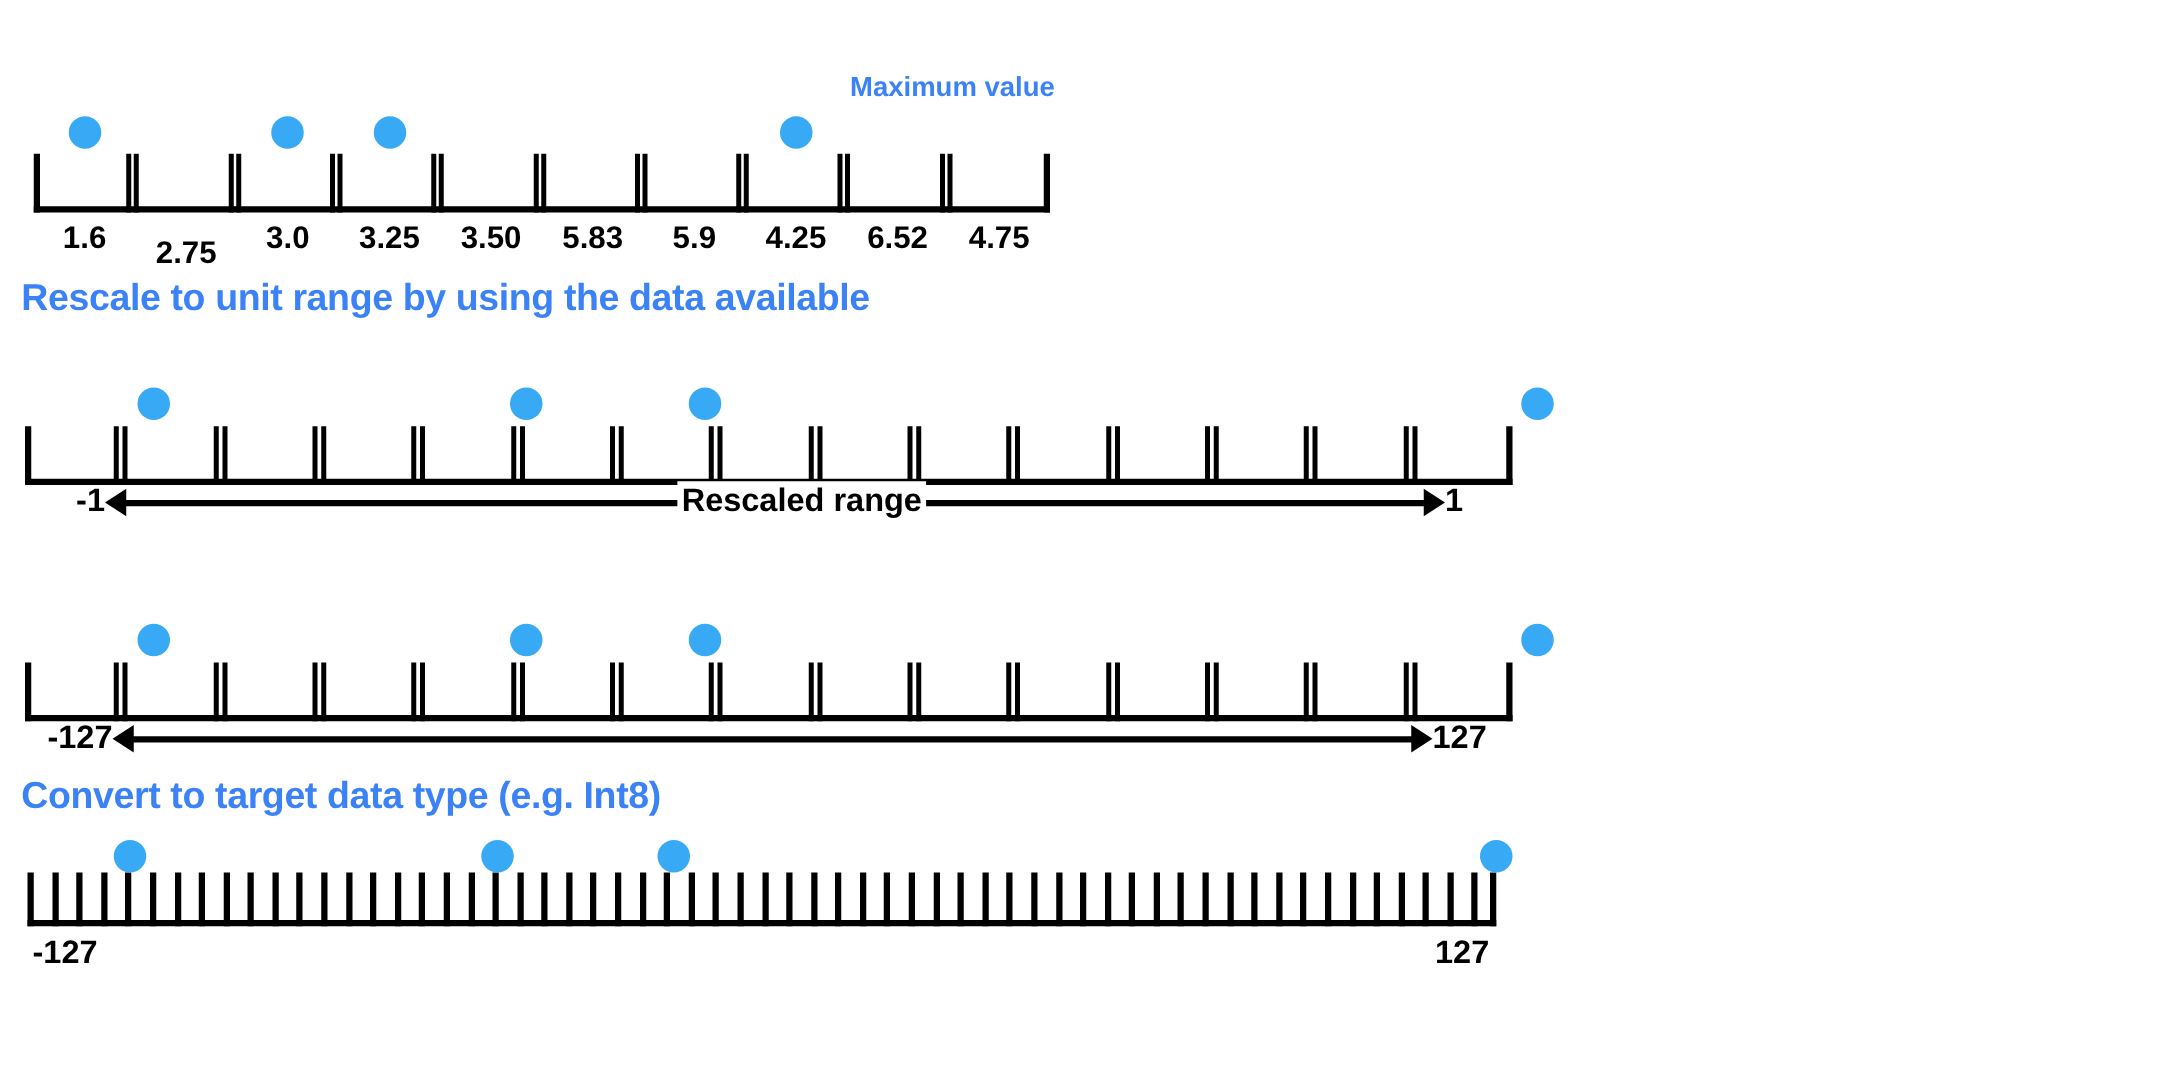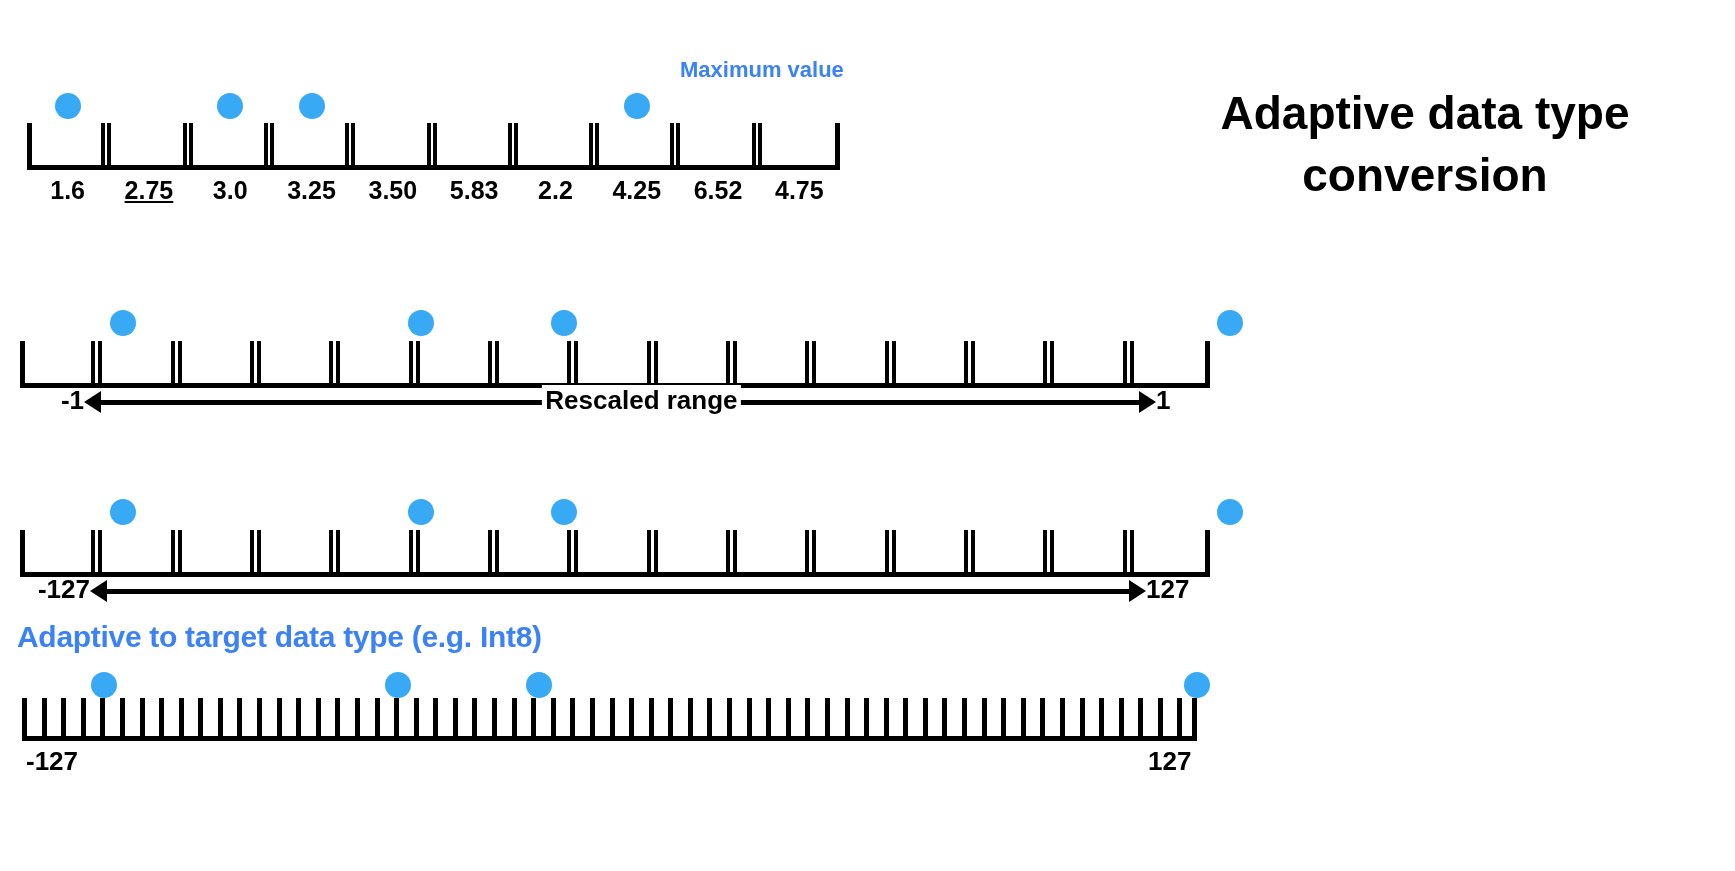--- a/index.html
+++ b/index.html
@@ -98,22 +98,20 @@
     position:absolute;
     color:#000000;font-weight:bold;font-size:26px;
     white-space:nowrap;line-height:1;
   }
 </style>
 </head>
 <body>
 
 <div class="canvas">
 
-  <div class="title" style="left:1155px;top:82px;width:540px;">Adaptive data type
-conversion</div>
 
 
   <div class="maxlabel" style="left:680px;top:59px;">Maximum value</div>
 
   <div class="axis" style="left:27px;top:118px;width:813px;height:52px;">
     <div class="baseline"></div>
   <div class="tick" style="left: 0px; height: 47px;"></div>
       <div class="tick" style="left: 74.3px; height: 47px; width: 4px;"></div>
       <div class="tick" style="left: 80.3px; height: 47px; width: 4px;"></div>
       <div class="tick" style="left: 155.6px; height: 47px; width: 4px;"></div>
@@ -128,20 +126,21 @@
       <div class="tick" style="left: 486.8px; height: 47px; width: 4px;"></div>
       <div class="tick" style="left: 562.1px; height: 47px; width: 4px;"></div>
       <div class="tick" style="left: 568.1px; height: 47px; width: 4px;"></div>
       <div class="tick" style="left: 643.4px; height: 47px; width: 4px;"></div>
       <div class="tick" style="left: 649.4px; height: 47px; width: 4px;"></div>
       <div class="tick" style="left: 724.7px; height: 47px; width: 4px;"></div>
       <div class="tick" style="left: 730.7px; height: 47px; width: 4px;"></div>
       <div class="tick" style="left: 808px; height: 47px;"></div>
     </div>
 
+  <div class="heading" style="left:17px;top:224px;">Rescale to unit range by using the data available</div>
 
   <div class="axis" style="left:20px;top:336px;width:1190px;height:52px;">
     <div class="baseline"></div>
   <div class="tick" style="left: 0px; height: 47px; width: 5px;"></div>
       <div class="tick" style="left: 71.3333px; height: 47px; width: 4px;"></div>
       <div class="tick" style="left: 78.3333px; height: 47px; width: 4px;"></div>
       <div class="tick" style="left: 150.667px; height: 47px; width: 4px;"></div>
       <div class="tick" style="left: 157.667px; height: 47px; width: 4px;"></div>
       <div class="tick" style="left: 230px; height: 47px; width: 4px;"></div>
       <div class="tick" style="left: 237px; height: 47px; width: 4px;"></div>
@@ -215,21 +214,21 @@
     </div>
 
   <div class="arrowrow" style="left:90px;top:574px;width:1056px;">
     <div class="endlabel left">-127</div>
     <div class="head left" style="left:0px;"></div>
     <div class="shaft" style="left:14px;right:14px;"></div>
     <div class="head right" style="right:0px;"></div>
     <div class="endlabel right">127</div>
   </div>
 
-  <div class="heading" style="left:17px;top:622px;">Adaptive to target data type (e.g. Int8)</div>
+  <div class="heading" style="left:17px;top:622px;">Convert to target data type (e.g. Int8)</div>
 
   <div class="axis" style="left:22px;top:693px;width:1175px;height:48px;">
     <div class="baseline"></div>
   <div class="tick" style="left: 0px; height: 43px; width: 5px;"></div>
       <div class="tick" style="left: 19.5833px; height: 43px; width: 5px;"></div>
       <div class="tick" style="left: 39.1667px; height: 43px; width: 5px;"></div>
       <div class="tick" style="left: 58.75px; height: 43px; width: 5px;"></div>
       <div class="tick" style="left: 78.3333px; height: 43px; width: 5px;"></div>
       <div class="tick" style="left: 97.9167px; height: 43px; width: 5px;"></div>
       <div class="tick" style="left: 117.5px; height: 43px; width: 5px;"></div>
@@ -286,26 +285,26 @@
       <div class="tick" style="left: 1116.25px; height: 43px; width: 5px;"></div>
       <div class="tick" style="left: 1135.83px; height: 43px; width: 5px;"></div>
       <div class="tick" style="left: 1155.42px; height: 43px; width: 5px;"></div>
       <div class="tick" style="left: 1170px; height: 43px; width: 5px;"></div>
     </div>
 
   <div class="endnum" style="left:26px;top:748px;">-127</div>
   <div class="endnum" style="left:1148px;top:748px;">127</div>
 
 <div class="numlabel" style="left: 67.65px; top: 178px;">1.6</div>
-    <div class="numlabel" style="left: 148.95px; top: 178px; text-decoration: underline;">2.75</div>
+    <div class="numlabel" style="left: 148.95px; top: 190px;">2.75</div>
     <div class="numlabel" style="left: 230.25px; top: 178px;">3.0</div>
     <div class="numlabel" style="left: 311.55px; top: 178px;">3.25</div>
     <div class="numlabel" style="left: 392.85px; top: 178px;">3.50</div>
     <div class="numlabel" style="left: 474.15px; top: 178px;">5.83</div>
-    <div class="numlabel" style="left: 555.45px; top: 178px;">2.2</div>
+    <div class="numlabel" style="left: 555.45px; top: 178px;">5.9</div>
     <div class="numlabel" style="left: 636.75px; top: 178px;">4.25</div>
     <div class="numlabel" style="left: 718.05px; top: 178px;">6.52</div>
     <div class="numlabel" style="left: 799.35px; top: 178px;">4.75</div>
     <div class="dot" style="left: 67.65px; top: 93px;"></div>
     <div class="dot" style="left: 230.25px; top: 93px;"></div>
     <div class="dot" style="left: 311.55px; top: 93px;"></div>
     <div class="dot" style="left: 636.75px; top: 93px;"></div>
     <div class="dot" style="left: 123.3px; top: 310px;"></div>
     <div class="dot" style="left: 420.8px; top: 310px;"></div>
     <div class="dot" style="left: 563.6px; top: 310px;"></div>

